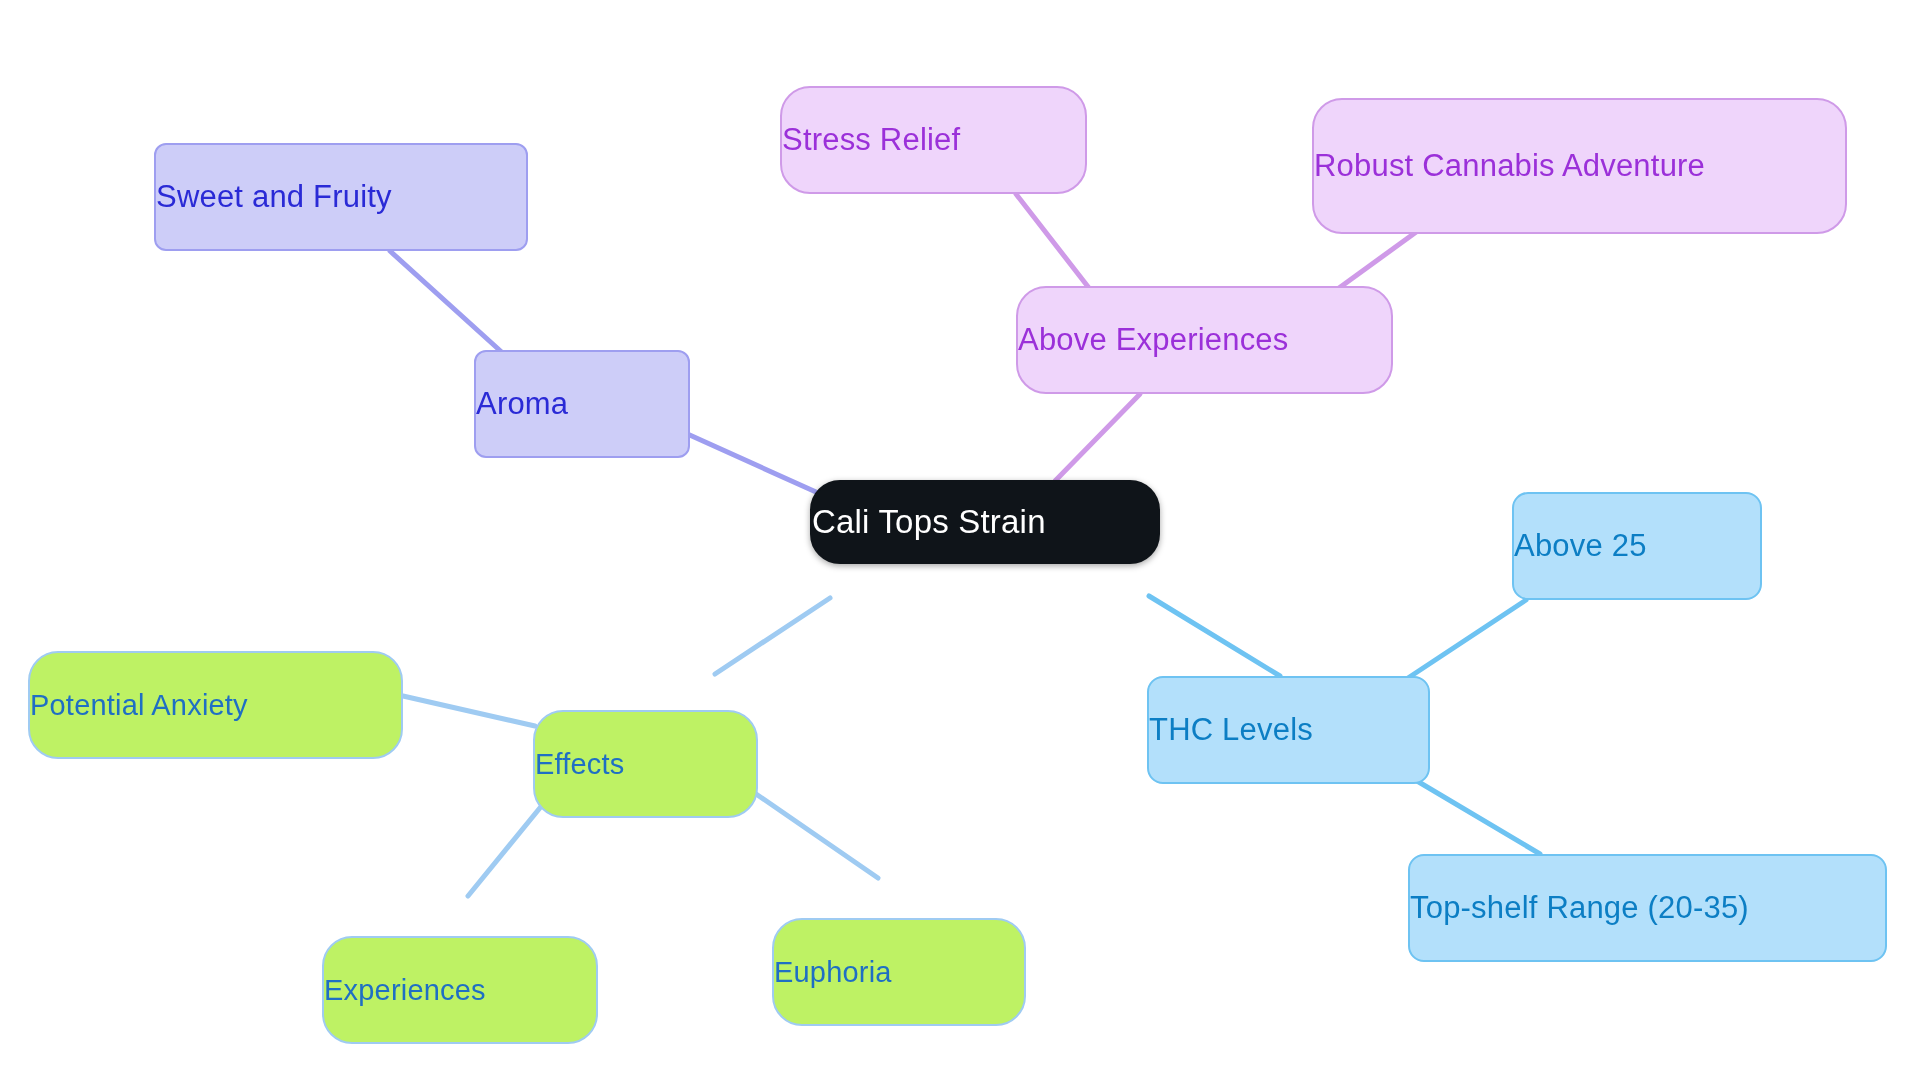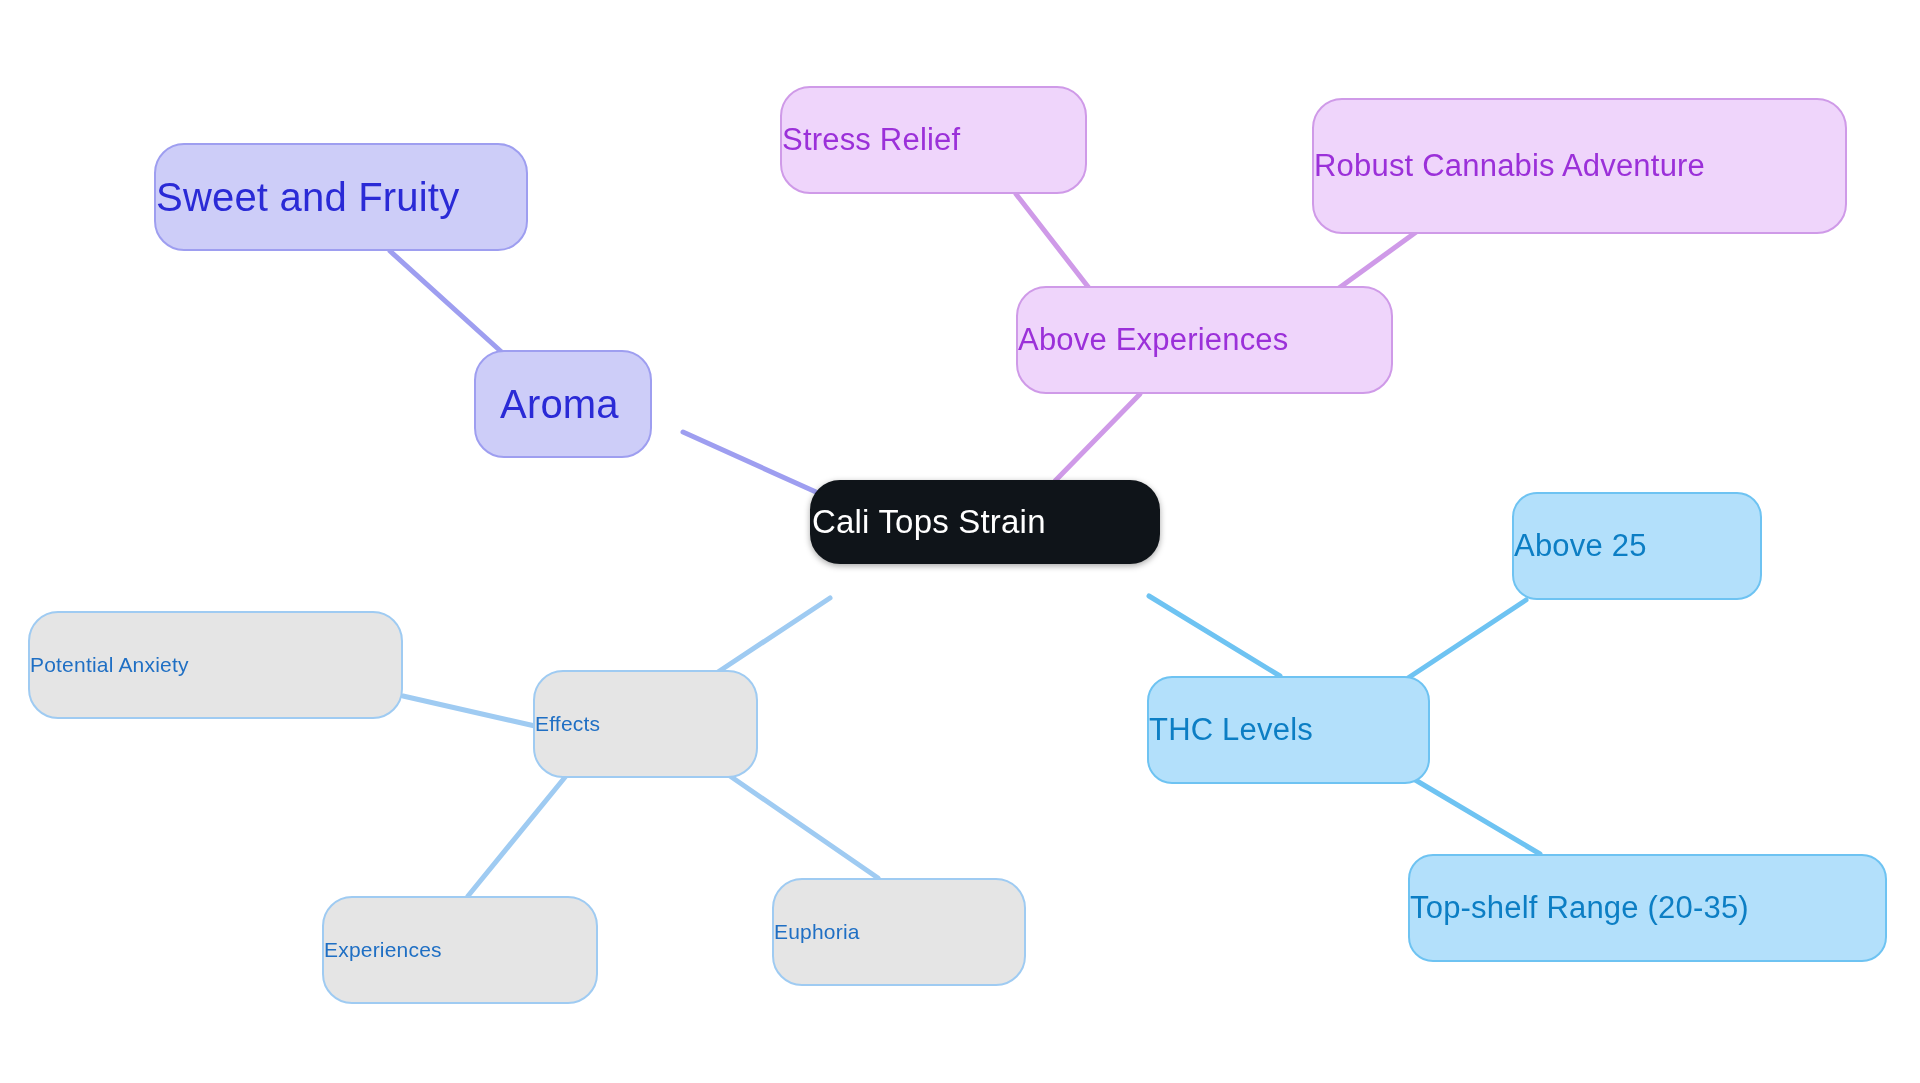--- a/index.html
+++ b/index.html
@@ -48,36 +48,37 @@
     background: #efd5fb;
     border-color: #cf9ae8;
     color: #9b30d9;
     border-radius: 30px;
     font-size: 31px;
   }
   .node-periwinkle {
     background: #cdcdf8;
     border-color: #9e9ef0;
     color: #2a2ad6;
-    border-radius: 30px;
-    font-size: 40px;
+    border-radius: 12px;
+    font-size: 31px;
   }
   .node-skyblue {
     background: #b3e0fb;
     border-color: #6ec3f2;
     color: #0c7ec4;
-    border-radius: 25px;
+    border-radius: 16px;
     font-size: 31px;
   }
   .node-paleblue {
-    background: #e5e5e5;
+    background: #bef264;
     border-color: #9fcbf2;
     color: #1f6fc4;
     border-radius: 30px;
-    font-size: 21px;
+    font-size: 29px;
+    margin-top: 40px;
   }
 </style>
 </head>
 <body>
 
 <div id="canvas">
   <svg id="edges" viewBox="0 0 1920 1083" xmlns="http://www.w3.org/2000/svg">
       <line x1="816" y1="492" x2="683" y2="432" stroke="#9e9ef0" stroke-width="5" stroke-linecap="round"></line>
       <line x1="506" y1="356" x2="390" y2="251" stroke="#9e9ef0" stroke-width="5" stroke-linecap="round"></line>
       <line x1="1055" y1="481" x2="1140" y2="394" stroke="#cf9ae8" stroke-width="5" stroke-linecap="round"></line>
@@ -88,21 +89,21 @@
       <line x1="1412" y1="778" x2="1540" y2="854" stroke="#6ec3f2" stroke-width="5" stroke-linecap="round"></line>
       <line x1="830" y1="598" x2="715" y2="674" stroke="#9fcbf2" stroke-width="5" stroke-linecap="round"></line>
       <line x1="535" y1="726" x2="403" y2="696" stroke="#9fcbf2" stroke-width="5" stroke-linecap="round"></line>
       <line x1="566" y1="776" x2="468" y2="896" stroke="#9fcbf2" stroke-width="5" stroke-linecap="round"></line>
       <line x1="730" y1="776" x2="878" y2="878" stroke="#9fcbf2" stroke-width="5" stroke-linecap="round"></line>
     </svg>
   <div id="node-layer">
       <div class="node node-root" style="left: 810px; top: 480px; width: 350px; height: 84px;">
         <span>Cali Tops Strain</span>
       </div>
-      <div class="node node-periwinkle" style="left: 474px; top: 350px; width: 178px; height: 108px; padding-left: 24px;">
+      <div class="node node-periwinkle" style="left: 474px; top: 350px; width: 216px; height: 108px;">
         <span>Aroma</span>
       </div>
       <div class="node node-periwinkle" style="left: 154px; top: 143px; width: 374px; height: 108px;">
         <span>Sweet and Fruity</span>
       </div>
       <div class="node node-lavender" style="left: 1016px; top: 286px; width: 377px; height: 108px;">
         <span>Above Experiences</span>
       </div>
       <div class="node node-lavender" style="left: 780px; top: 86px; width: 307px; height: 108px;">
         <span>Stress Relief</span>

